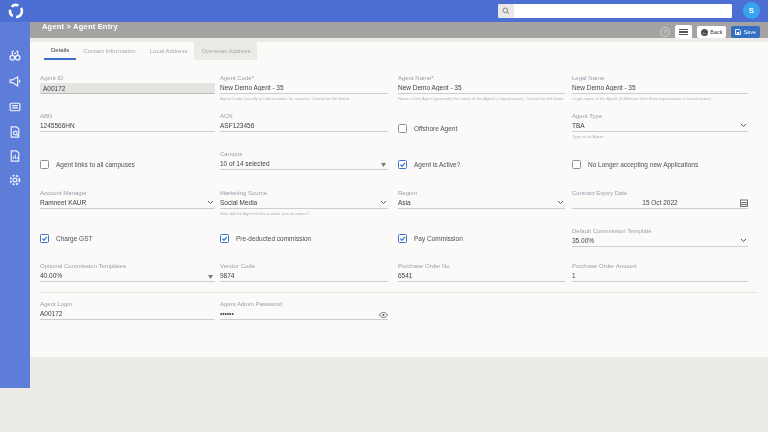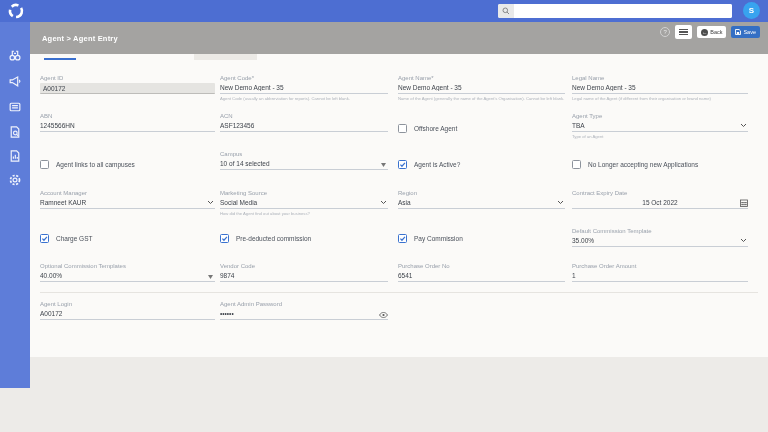--- a/index.html
+++ b/index.html
@@ -14,21 +14,21 @@
   .search { position:absolute; left:498px; top:4px; width:234px; height:14px; display:flex; background:#fff; border-radius:2px; overflow:hidden; }
   .search-ico { width:16px; height:14px; background:#e9e9e9; display:flex; align-items:center; justify-content:center; flex:0 0 16px; }
   .search input { flex:1; border:none; outline:none; font-size:6.5px; padding:0 3px; font-family:inherit; color:#444; }
   .avatar { position:absolute; left:743px; top:2px; width:17px; height:17px; border-radius:50%; background:#38a3ef; color:#fff; font-size:8px; display:flex; align-items:center; justify-content:center; font-weight:bold; }
 
   
   .sidebar { position:absolute; left:0; top:22px; width:30px; height:366px; background:#5e7dd9; z-index:4; }
   .sicon { position:absolute; left:8px; width:14px; height:14px; opacity:.9; }
 
   
-  .pagehead { position:absolute; left:30px; top:22px; width:738px; height:32px; background:#a4a3a1; display:flex; align-items:center; z-index:3; }
+  .pagehead { position:absolute; left:30px; top:22px; width:738px; height:16px; background:#a4a3a1; display:flex; z-index:3; }
   .ptitle { color:#fff; font-size:7.5px; font-weight:bold; margin-left:12px; letter-spacing:.2px; }
   .ph-right { position:absolute; right:8px; top:0; height:20px; display:flex; align-items:center; gap:5px; }
   .help-ico { width:10px; height:10px; border-radius:50%; border:1px solid #d2d2d2; color:#e9e9e9; font-size:6px; display:flex; align-items:center; justify-content:center; }
   .menu-btn { width:17px; height:14px; background:#fff; border-radius:2px; display:flex; flex-direction:column; align-items:center; justify-content:center; gap:1.5px; border:none; cursor:pointer; }
   .menu-btn i { display:block; width:9px; height:1.2px; background:#555; }
   .btn { display:flex; align-items:center; gap:2px; height:12px; border:none; border-radius:2px; padding:0 4px; font-size:5.5px; font-family:inherit; cursor:pointer; }
   .btn-back { background:#fff; color:#3d3d3d; }
   .backico { width:7px; height:7px; border-radius:50%; background:#4c4c4c; color:#fff; font-size:5px; line-height:7px; text-align:center; display:block; }
   .btn-save { background:#346fc4; color:#fff; }
 

